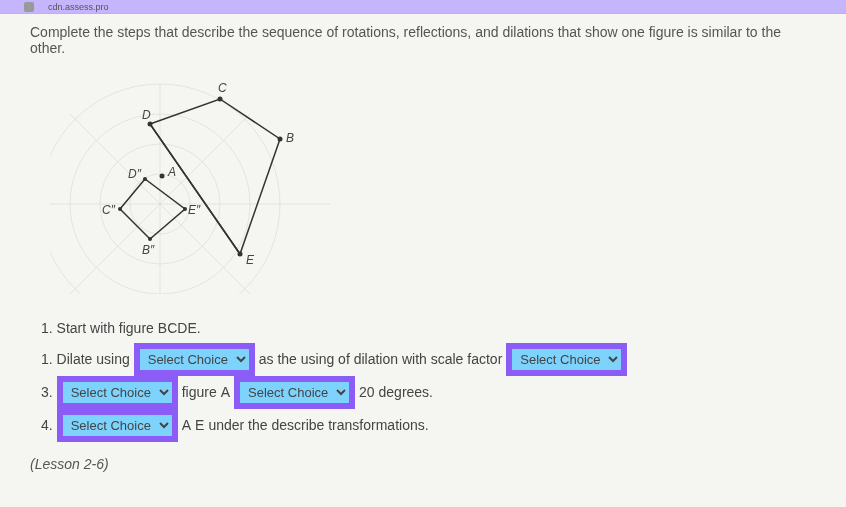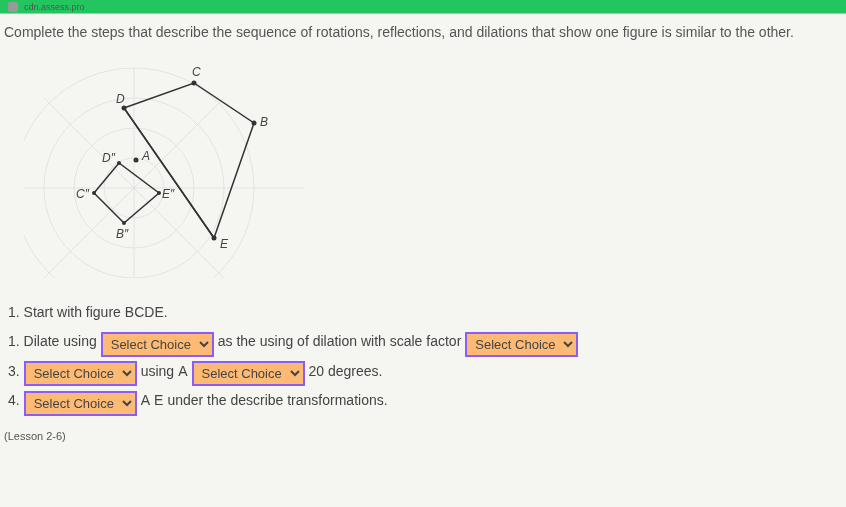--- a/index.html
+++ b/index.html
@@ -8,68 +8,69 @@
     padding: 0;
     font-family: Arial, sans-serif;
     background: #f5f5f2;
     color: #333;
     width: 846px;
     height: 507px;
     position: relative;
     overflow: hidden;
   }
   .header-bar {
-    background: #22c55e;
+    background: #c4b5fd;
     height: 14px;
     border-bottom: 1px solid #bbb;
     font-size: 9px;
     color: #555;
-    padding-left: 8px;
+    padding-left: 24px;
     display: flex;
     align-items: center;
-    gap: 6px;
+    gap: 14px;
   }
   .tab-icon {
     width: 10px; height: 10px; background:#999; border-radius:2px;
   }
   .content {
-    padding: 10px 4px;
+    padding: 10px 30px;
   }
   .instruction {
     font-size: 14px;
     color: #555;
     margin-bottom: 8px;
   }
   .figure-area {
     width: 280px;
     height: 230px;
     position: relative;
     margin-left: 20px;
     margin-bottom: 20px;
   }
   .figure-area svg { width: 100%; height: 100%; }
   .steps {
     font-size: 14px;
     color: #444;
     line-height: 2.1;
     margin-left: 4px;
   }
-  .steps .row { display: flex; align-items: flex-end; flex-wrap: wrap; gap: 4px; }
+  .steps .row { display: flex; align-items: center; flex-wrap: wrap; gap: 4px; margin-left: 7px; }
   select.choice {
-    border: 2px solid #8b5cf6;
-    background: #fdba74;
+    border: 6px solid #8b5cf6;
+    background: #7dd3fc;
     font-size: 13px;
     padding: 2px 4px;
     color: #444;
   }
   .italic { }
   .lesson {
     margin-top: 14px;
-    font-size: 11px;
+    font-size: 14px;
     color: #555;
+    font-style: italic;
   }
   .label { font-style: italic; font-size: 12px; fill: #444; }
 </style>
 </head>
 <body>
 
 <div class="header-bar">
   <span class="tab-icon"></span>
   <span>cdn.assess.pro</span>
 </div>
@@ -143,21 +144,21 @@
       <select class="choice">
         <option>Select Choice</option>
       </select>
     </div>
 
     <div class="row">
       <span>3. </span>
       <select class="choice">
         <option>Select Choice</option>
       </select>
-      <span> using </span>
+      <span> figure </span>
       <span class="italic">A</span>
       <select class="choice">
         <option>Select Choice</option>
       </select>
       <span> 20 degrees.</span>
     </div>
 
     <div class="row">
       <span>4. </span>
       <select class="choice">

